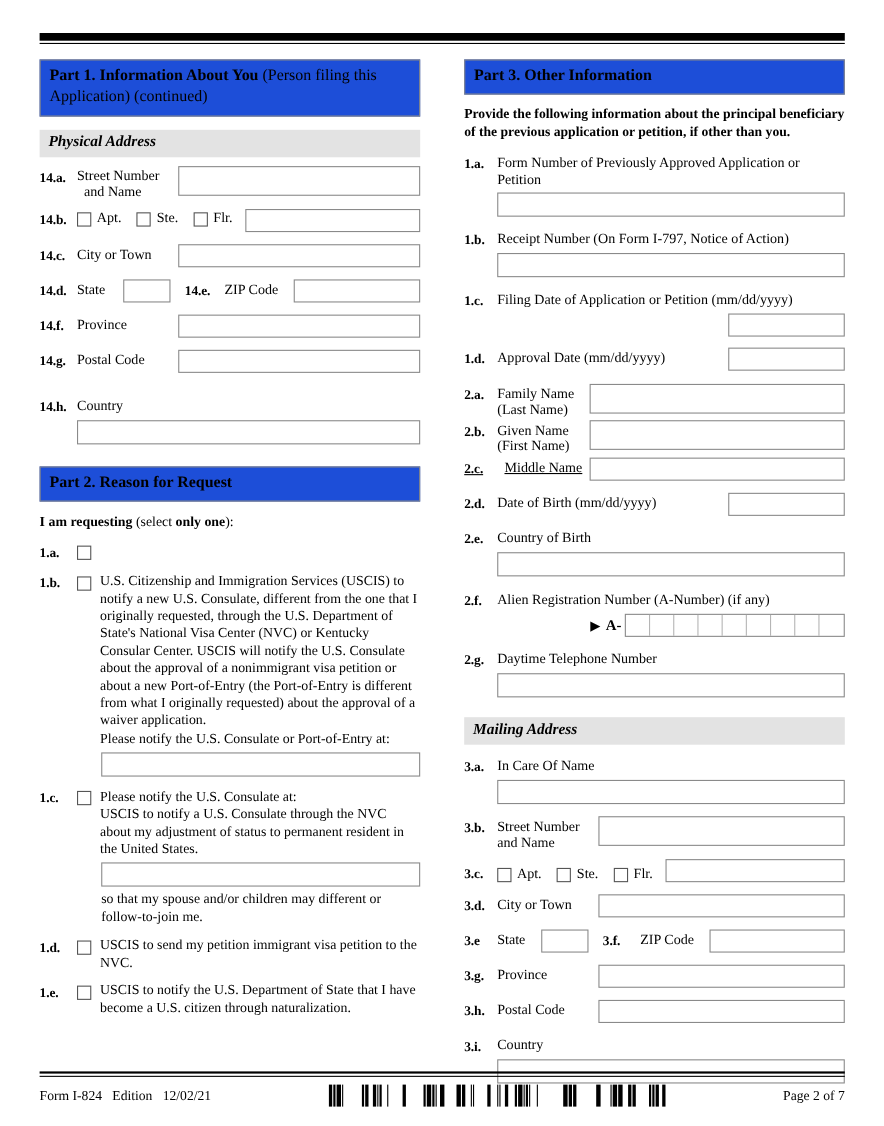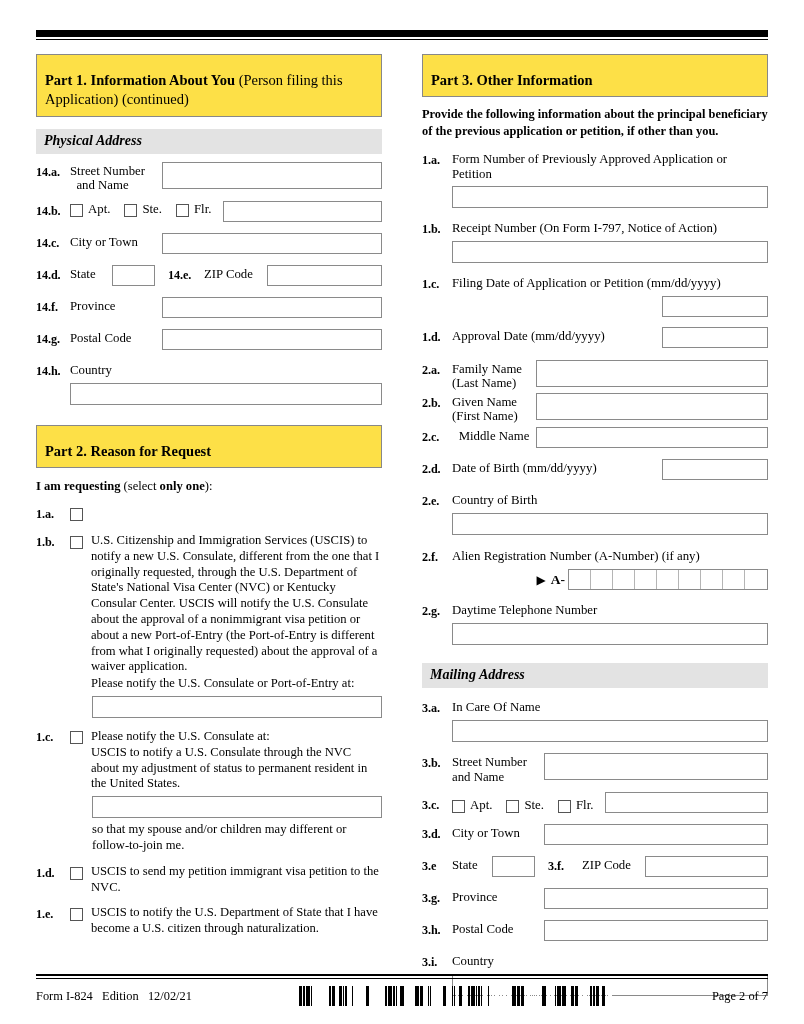--- a/index.html
+++ b/index.html
@@ -44,22 +44,22 @@
   }
   .col {
     width: 346px;
     flex: 0 0 346px;
   }
   .col.left { margin-right: 40px; }
 
   
   .part-header {
     border: 1.5px solid #888888;
-    background: #fde047;
-    padding: 16px 8px 6px 8px;
+    background: #1d4ed8;
+    padding: 5px 8px 6px 8px;
     font-weight: bold;
     font-size: 14.5px;
     line-height: 1.33;
     box-sizing: border-box;
   }
   .part-header .reg {
     font-weight: normal;
   }
 
   
@@ -286,21 +286,21 @@
         <div class="lbl" style="width:92px;">Province</div>
         <div class="box grow"></div>
       </div>
 
       <div class="row" style="margin-top:11px;">
         <div class="num w-left">14.g.</div>
         <div class="lbl" style="width:92px;">Postal Code</div>
         <div class="box grow"></div>
       </div>
 
-      <div class="row" style="margin-top:11px;">
+      <div class="row" style="margin-top:21px;">
         <div class="num w-left">14.h.</div>
         <div class="lbl">Country</div>
       </div>
       <div class="fullbox" style="margin-left:34px;margin-top:4px;"></div>
 
       <div class="part-header" style="margin-top:20px;">
         <span>Part 2.  Reason for Request</span>
       </div>
 
       <div class="lead"><span>I am requesting</span><span class="lead-reg"> (select </span><span class="lead-bold">only one</span><span class="lead-reg">):</span></div>
@@ -388,21 +388,21 @@
         <div class="lbl" style="width:84px;line-height:1.1;">Family Name<br>(Last Name)</div>
         <div class="box grow" style="height:27px;"></div>
       </div>
 
       <div class="row" style="margin-top:3px;">
         <div class="num w-right">2.b.</div>
         <div class="lbl" style="width:84px;line-height:1.1;">Given Name<br>(First Name)</div>
         <div class="box grow" style="height:27px;"></div>
       </div>
 
-      <div class="row" style="margin-top:4px;">
+      <div class="row" style="margin-top:4px;text-decoration:underline;">
         <div class="num w-right">2.c.</div>
         <div class="lbl" style="width:84px;text-align:center;">Middle Name</div>
         <div class="box grow"></div>
       </div>
 
       <div class="row" style="margin-top:11px;">
         <div class="num w-right">2.d.</div>
         <div class="lbl grow">Date of Birth (mm/dd/yyyy)</div>
         <div class="box" style="width:106px;"></div>
       </div>

